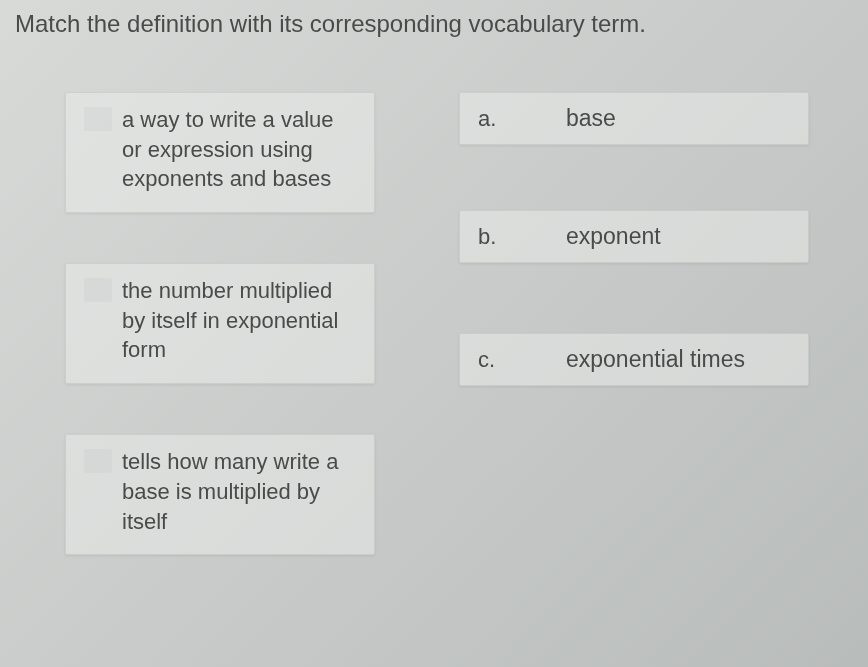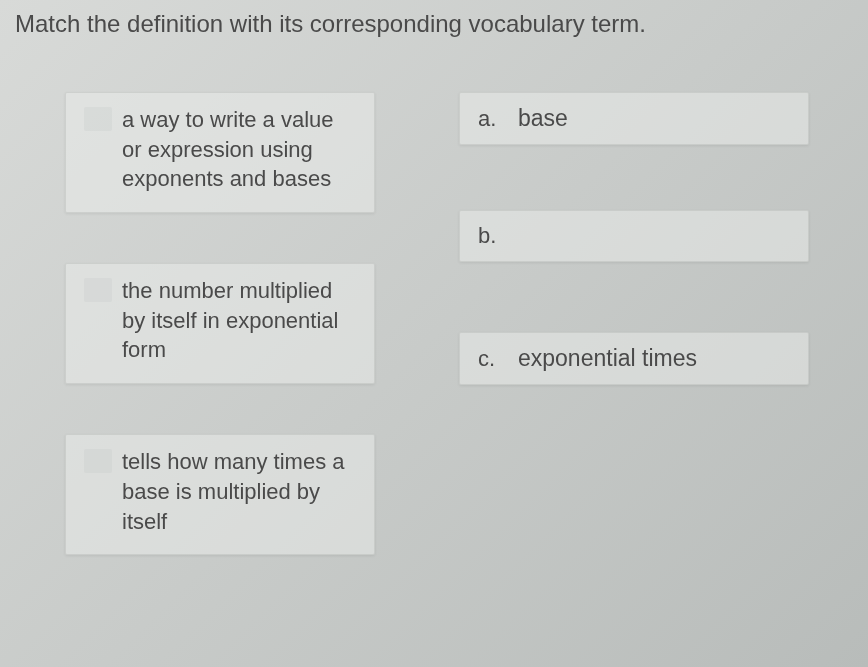--- a/index.html
+++ b/index.html
@@ -79,20 +79,21 @@
     .term-letter {
       font-size: 22px;
       color: #4a4a4a;
       font-weight: 400;
       min-width: 22px;
     }
     .term-text {
       font-size: 23px;
       color: #4a4a4a;
       font-weight: 400;
+      margin-left: 48px;
     }
     .term-spacer-1 { margin-top: 0px; }
     .term-spacer-2 { margin-top: 5px; }
     .term-spacer-3 { margin-top: 10px; }
   </style>
 </head>
 <body>
 
 <div class="instruction">Match the definition with its corresponding vocabulary term.</div>
 
@@ -105,34 +106,35 @@
       <div class="definition-text">a way to write a value or expression using exponents and bases</div>
     </div>
 
     <div class="definition-card">
       <div class="def-handle"></div>
       <div class="definition-text">the number multiplied by itself in exponential form</div>
     </div>
 
     <div class="definition-card">
       <div class="def-handle"></div>
-      <div class="definition-text">tells how many times a base is multiplied by itself</div>
+      <div class="definition-text">tells how many write a base is multiplied by itself</div>
     </div>
 
   </div>
 
   <div class="terms-column">
 
     <div class="term-card term-spacer-1">
       <span class="term-letter">a.</span>
       <span class="term-text">base</span>
     </div>
 
     <div class="term-card term-spacer-2">
       <span class="term-letter">b.</span>
+      <span class="term-text">exponent</span>
     </div>
 
     <div class="term-card term-spacer-3">
       <span class="term-letter">c.</span>
       <span class="term-text">exponential times</span>
     </div>
 
   </div>
 
 </div>

